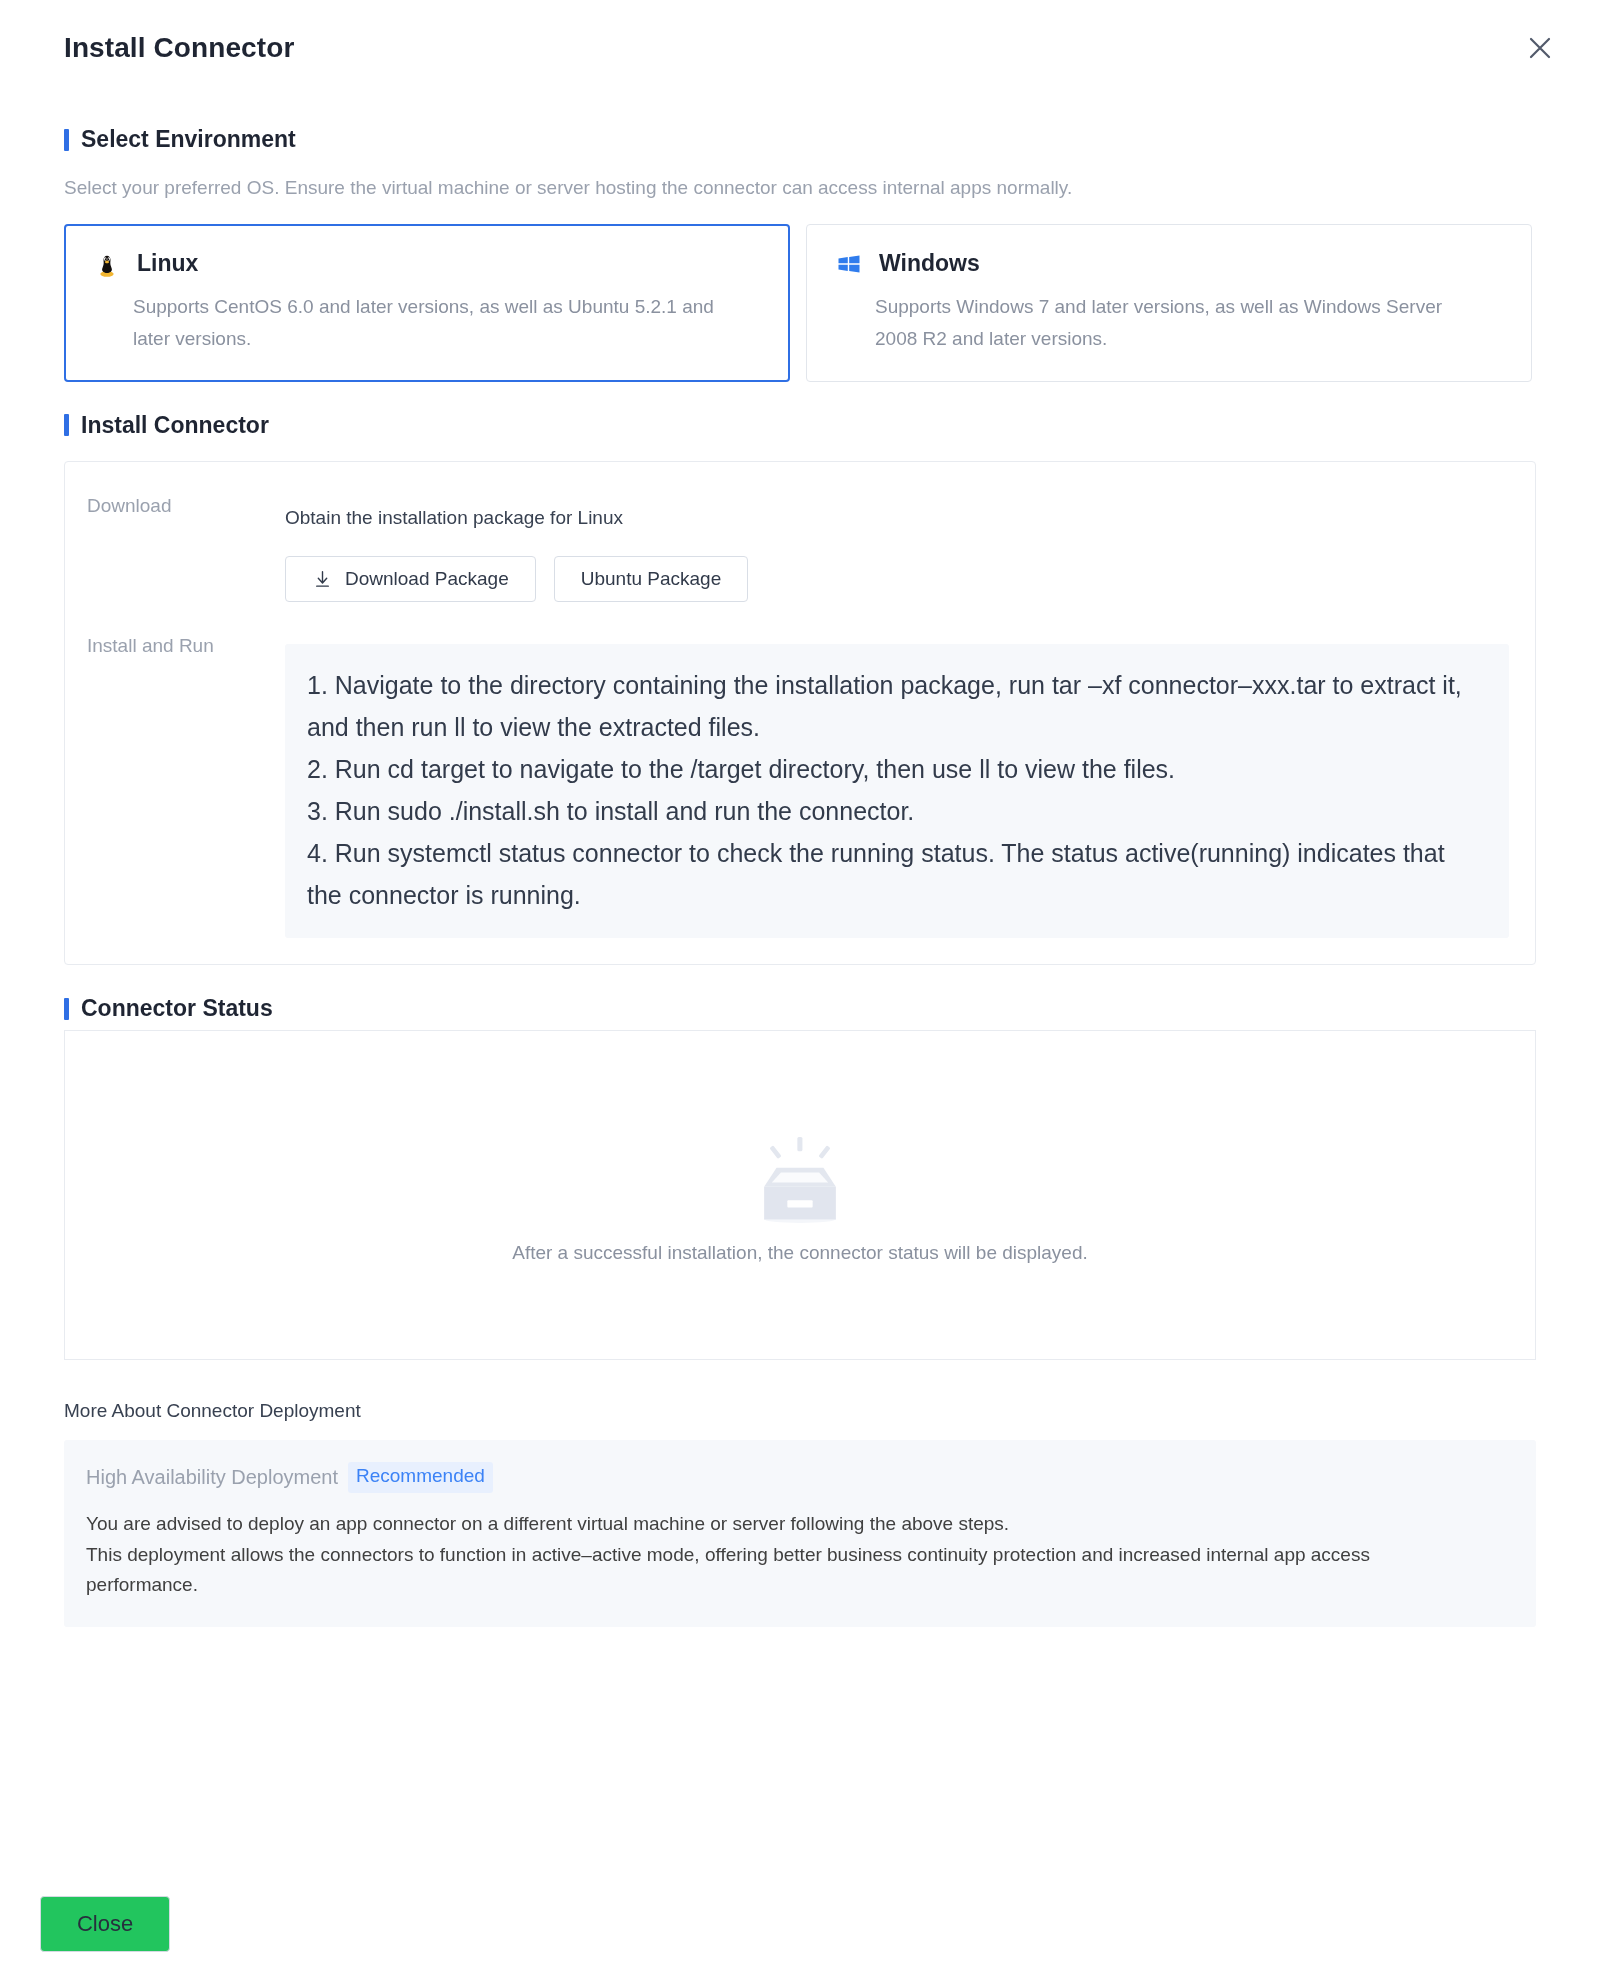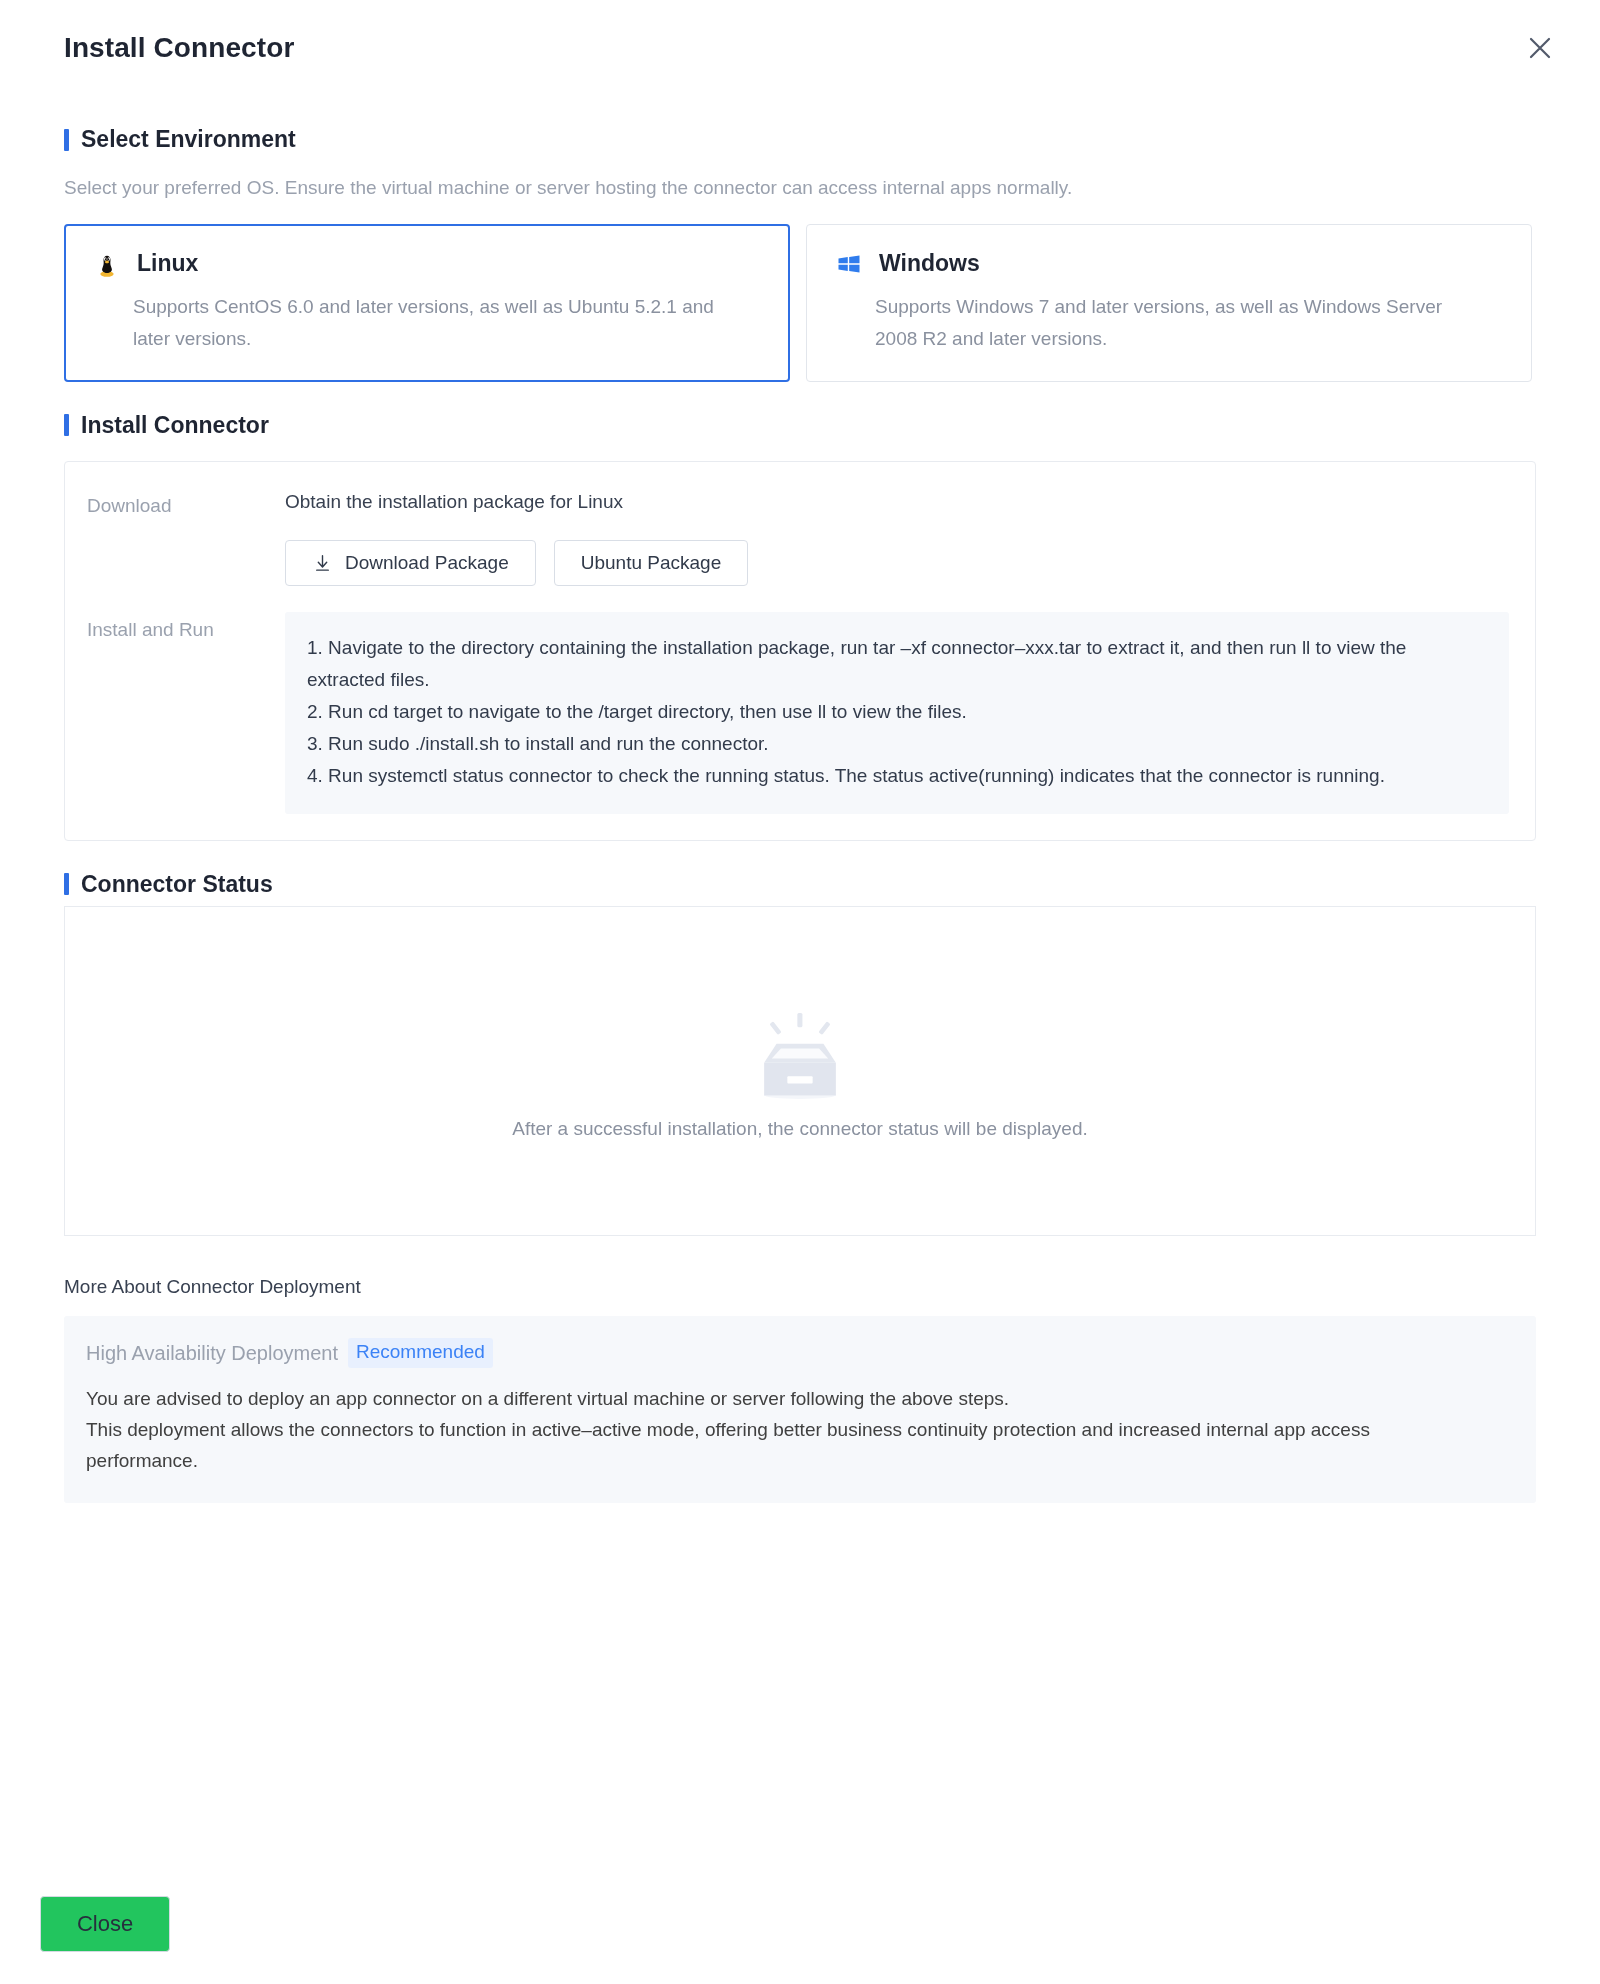--- a/index.html
+++ b/index.html
@@ -131,21 +131,21 @@
     align-items: flex-start;
   }
   .plabel {
     width: 198px;
     flex: 0 0 198px;
     font-size: 19px;
     color: #9aa1ae;
     padding-top: 4px;
     line-height: 1.5;
   }
-  .pcontent { flex: 1 1 auto; }
+  .pcontent { flex: 1 1 auto; margin-top: 16px; }
   .pc-text {
     font-size: 19px;
     color: #384151;
     line-height: 1.5;
   }
   .btn-row {
     display: flex;
     gap: 18px;
     margin-top: 24px;
   }
@@ -163,21 +163,21 @@
     gap: 12px;
     cursor: pointer;
   }
   .dl-icon { width: 21px; height: 21px; display: block; }
 
   .prow.steps { margin-top: 26px; }
   .steps-box {
     background: #f6f8fb;
     border-radius: 3px;
     padding: 20px 26px 22px 22px;
-    font-size: 19px;
+    font-size: 25px;
     line-height: 1.68;
     color: #323b4b;
   }
   .steps-box p { margin: 0; }
 
   
   .status-box {
     margin-top: 8px;
     border: 1px solid #e8ebf0;
     border-radius: 0;

